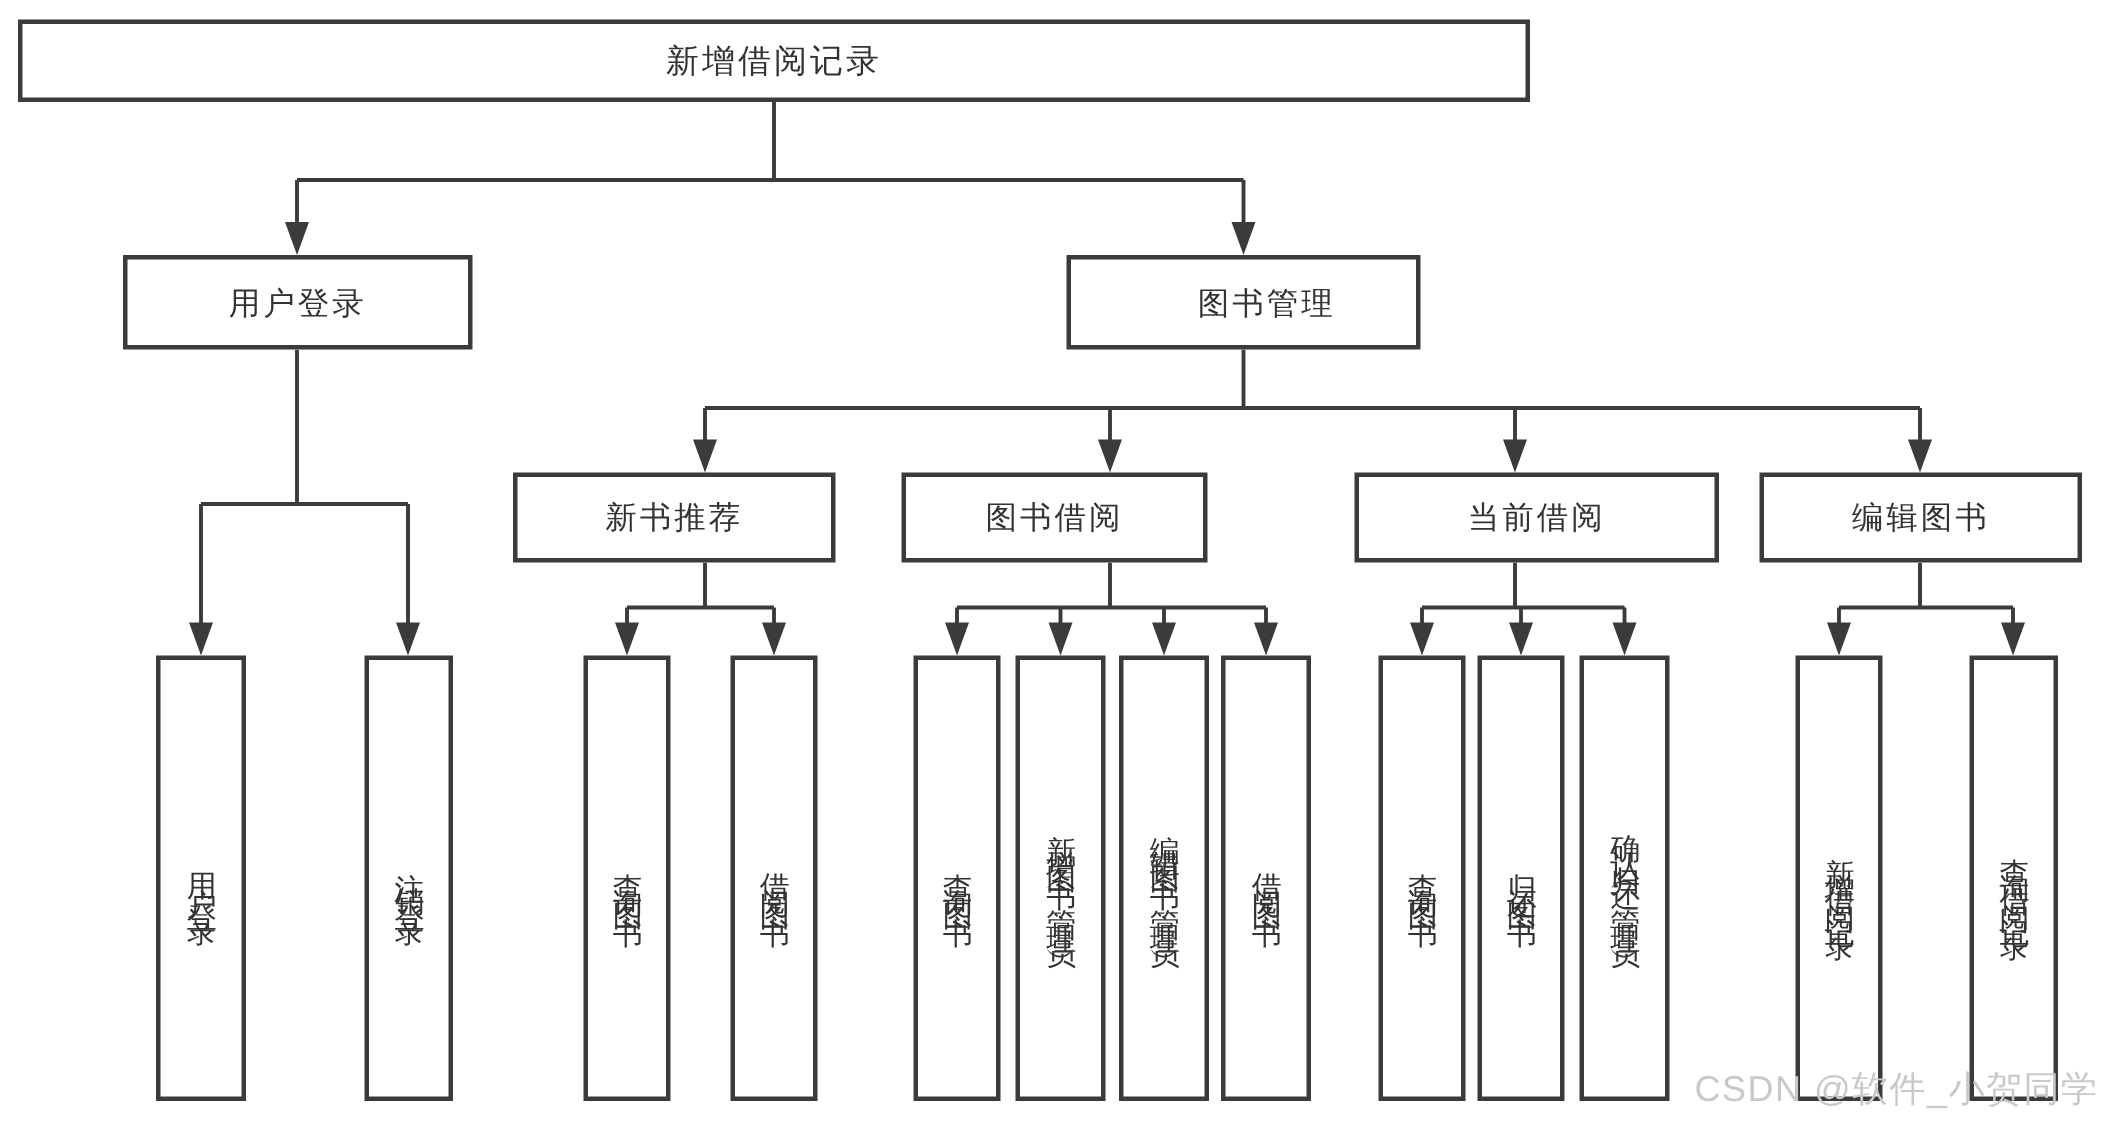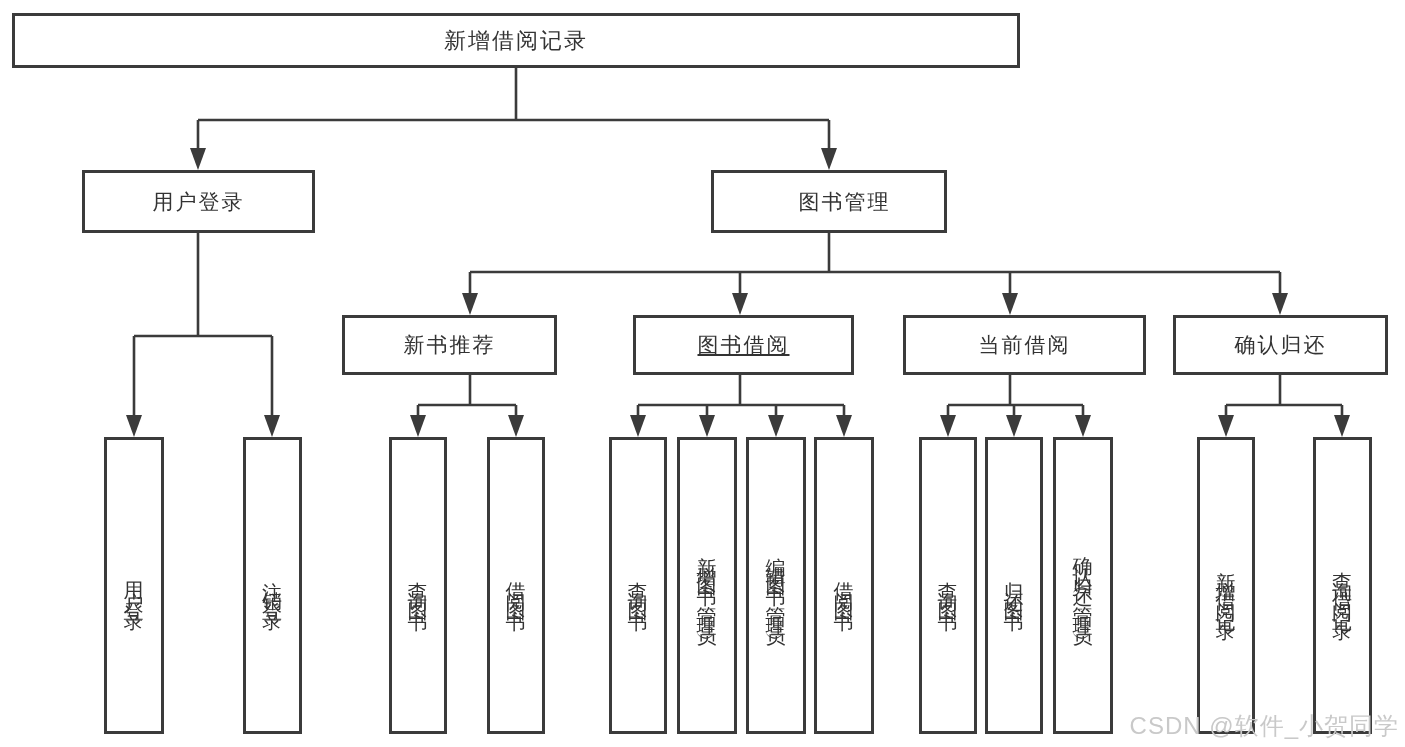--- a/index.html
+++ b/index.html
@@ -43,21 +43,21 @@
   }
 
   .node-root    { left: 12px;  top: 13px;  width: 1008px; height: 55px; font-size: 22px; letter-spacing: 2px; }
   .node-branch  { font-size: 21px; letter-spacing: 2px; }
 
   .b-user-login { left: 82px;  top: 170px; width: 233px; height: 63px; }
   .b-book-mgmt  { left: 711px; top: 170px; width: 236px; height: 63px; padding-left: 31px; }
 
   .l3 { top: 315px; height: 60px; }
   .b-new-book   { left: 342px;  width: 215px; }
-  .b-borrow     { left: 633px;  width: 221px; text-decoration: underline; }
+  .b-borrow     { left: 601px;  width: 204px; }
   .b-current    { left: 903px;  width: 243px; }
   .b-record     { left: 1173px; width: 215px; }
 
   .leaf { top: 437px; height: 297px; }
   .leaf span {
     writing-mode: vertical-rl;
     text-orientation: mixed;
     font-size: 20px;
     letter-spacing: 10px;
     line-height: 1.1;
@@ -183,21 +183,21 @@
   <div class="node node-branch l3 b-new-book">
     <span>新书推荐</span>
   </div>
   <div class="node node-branch l3 b-borrow">
     <span>图书借阅</span>
   </div>
   <div class="node node-branch l3 b-current">
     <span>当前借阅</span>
   </div>
   <div class="node node-branch l3 b-record">
-    <span>确认归还</span>
+    <span>编辑图书</span>
   </div>
 
   <div class="node leaf lf1">
     <span>用户登录</span>
   </div>
   <div class="node leaf lf2">
     <span>注销登录</span>
   </div>
   <div class="node leaf lf3">
     <span>查询图书</span>

